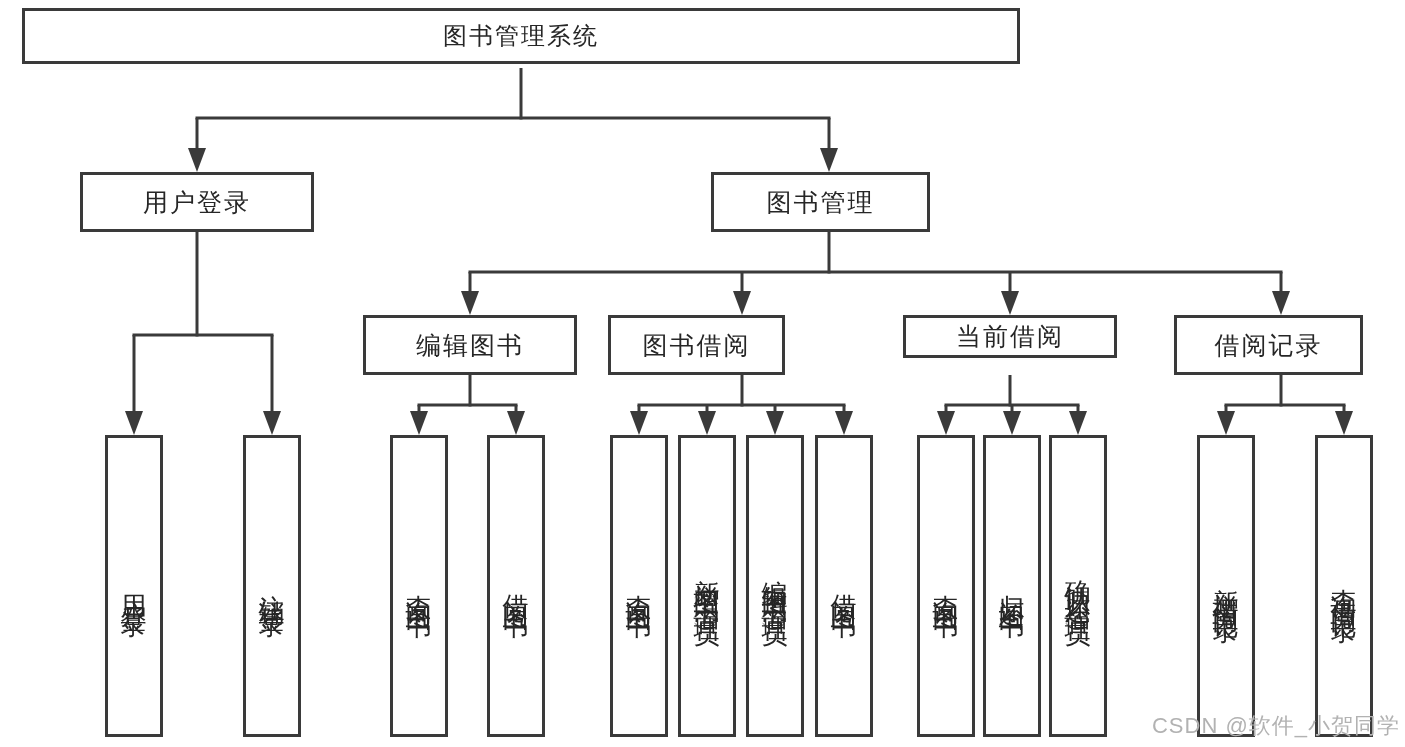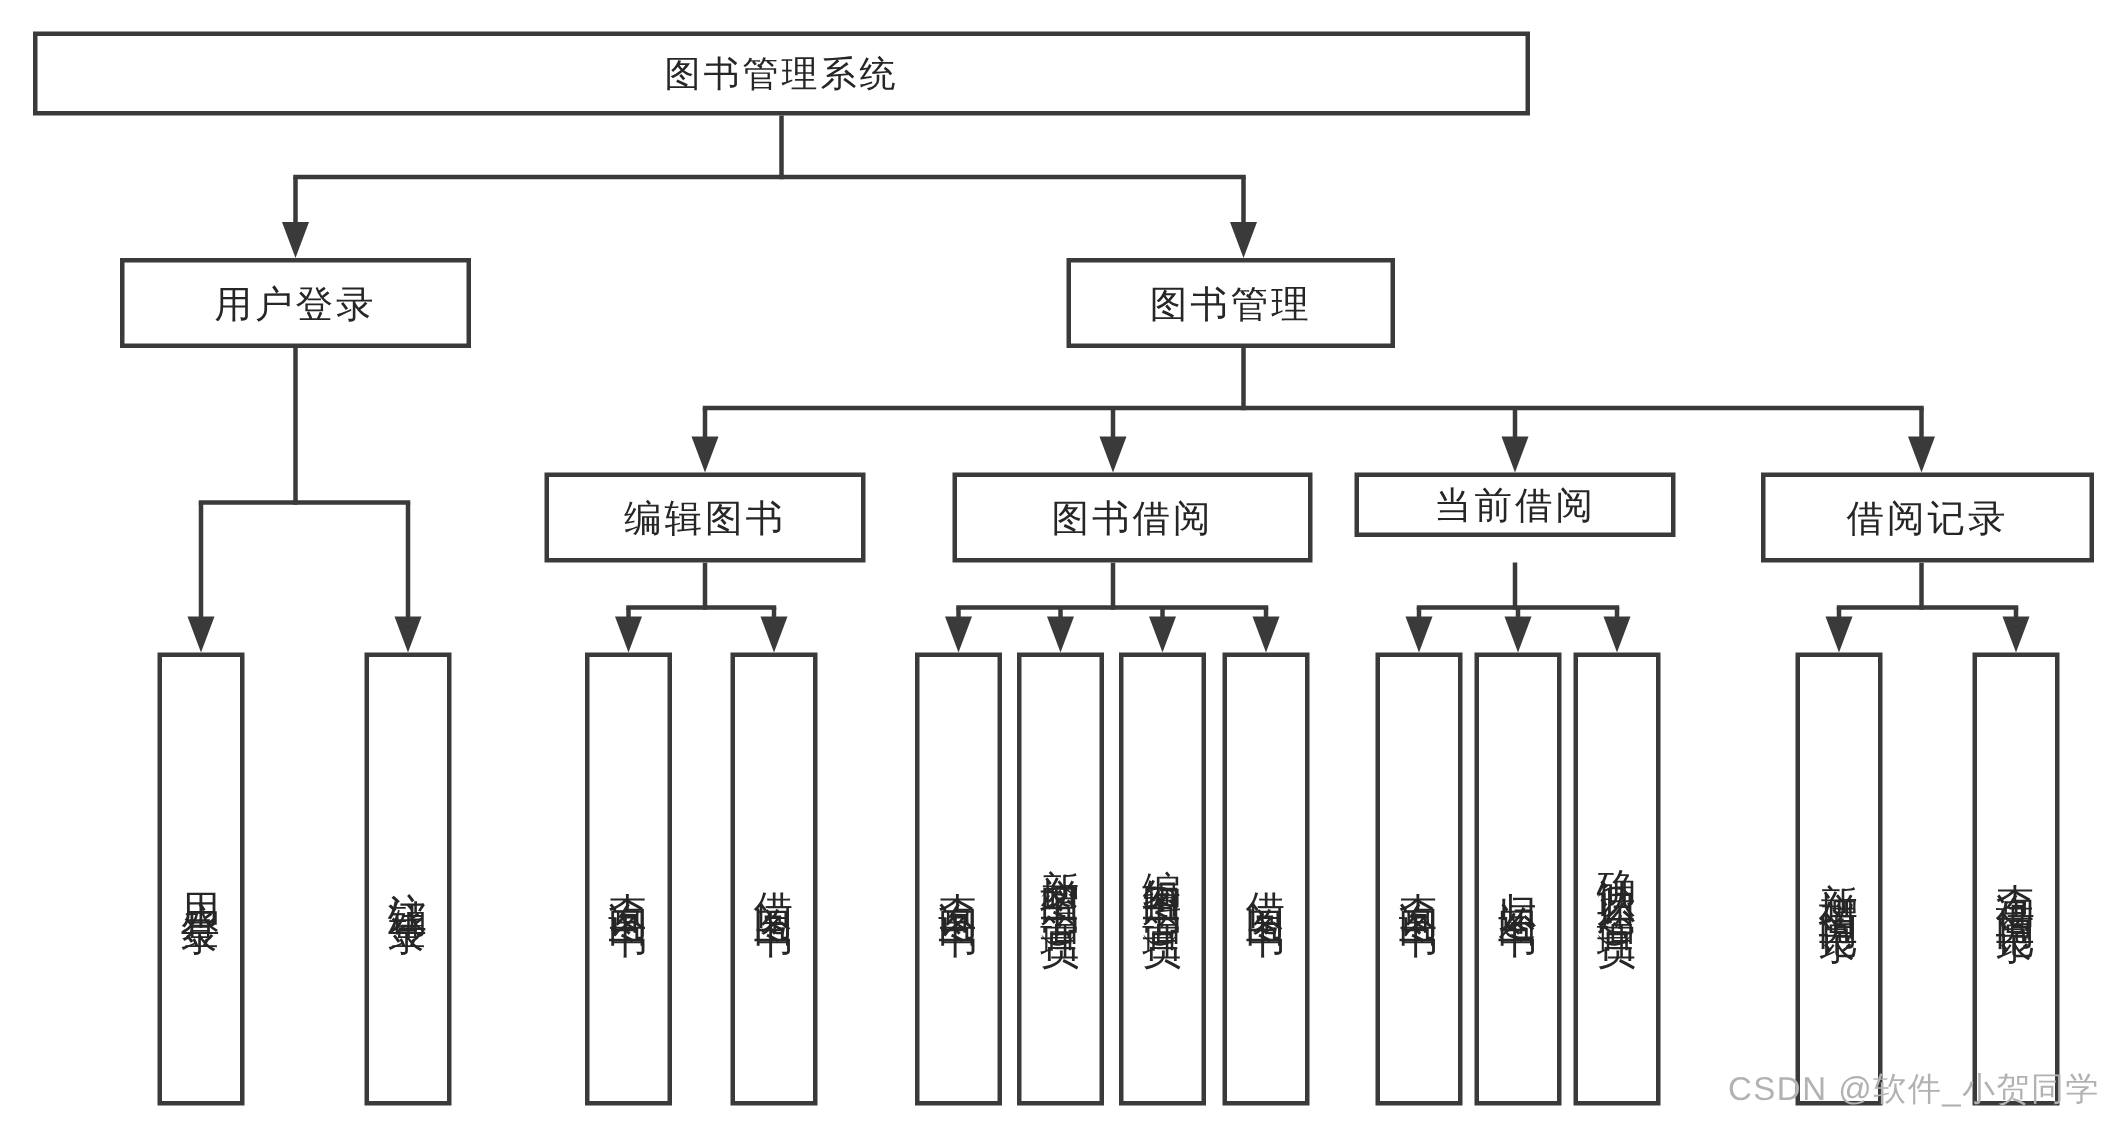--- a/index.html
+++ b/index.html
@@ -139,41 +139,41 @@
     <g>
       <line x1="1281" y1="375" x2="1281" y2="406.5"></line>
       <line x1="1224.5" y1="405" x2="1345.5" y2="405"></line>
       <line x1="1226" y1="405" x2="1226" y2="417"></line>
         <polygon points="1217,411 1235,411 1226,435"></polygon>
       <line x1="1344" y1="405" x2="1344" y2="417"></line>
         <polygon points="1335,411 1353,411 1344,435"></polygon>
     </g>
   </svg>
 
-  <div class="box h-box root-box" style="left:22px; top:21px; width:998px; height:56px;">
+  <div class="box h-box root-box" style="left:22px; top:8px; width:998px; height:56px;">
     <span class="label">图书管理系统</span>
   </div>
 
   <div class="box h-box" style="left:80px; top:172px; width:234px; height:60px;">
     <span class="label">用户登录</span>
   </div>
   <div class="box h-box" style="left:711px; top:172px; width:219px; height:60px;">
     <span class="label">图书管理</span>
   </div>
 
   <div class="box h-box" style="left:363px; top:315px; width:214px; height:60px;">
     <span class="label">编辑图书</span>
   </div>
-  <div class="box h-box" style="left:635px; top:315px; width:240px; height:60px;">
+  <div class="box h-box" style="left:608px; top:315px; width:177px; height:60px;">
     <span class="label">图书借阅</span>
   </div>
   <div class="box h-box" style="left:903px; top:315px; width:214px; height:43px;">
     <span class="label">当前借阅</span>
   </div>
-  <div class="box h-box" style="left:1174px; top:315px; width:222px; height:60px;">
+  <div class="box h-box" style="left:1174px; top:315px; width:189px; height:60px;">
     <span class="label">借阅记录</span>
   </div>
 
   <div class="box v-box" style="left:105px; top:435px; width:58px; height:302px;">
     <span class="label">用户登录</span>
   </div>
   <div class="box v-box" style="left:243px; top:435px; width:58px; height:302px;">
     <span class="label">注销登录</span>
   </div>
   <div class="box v-box" style="left:390px; top:435px; width:58px; height:302px;">

